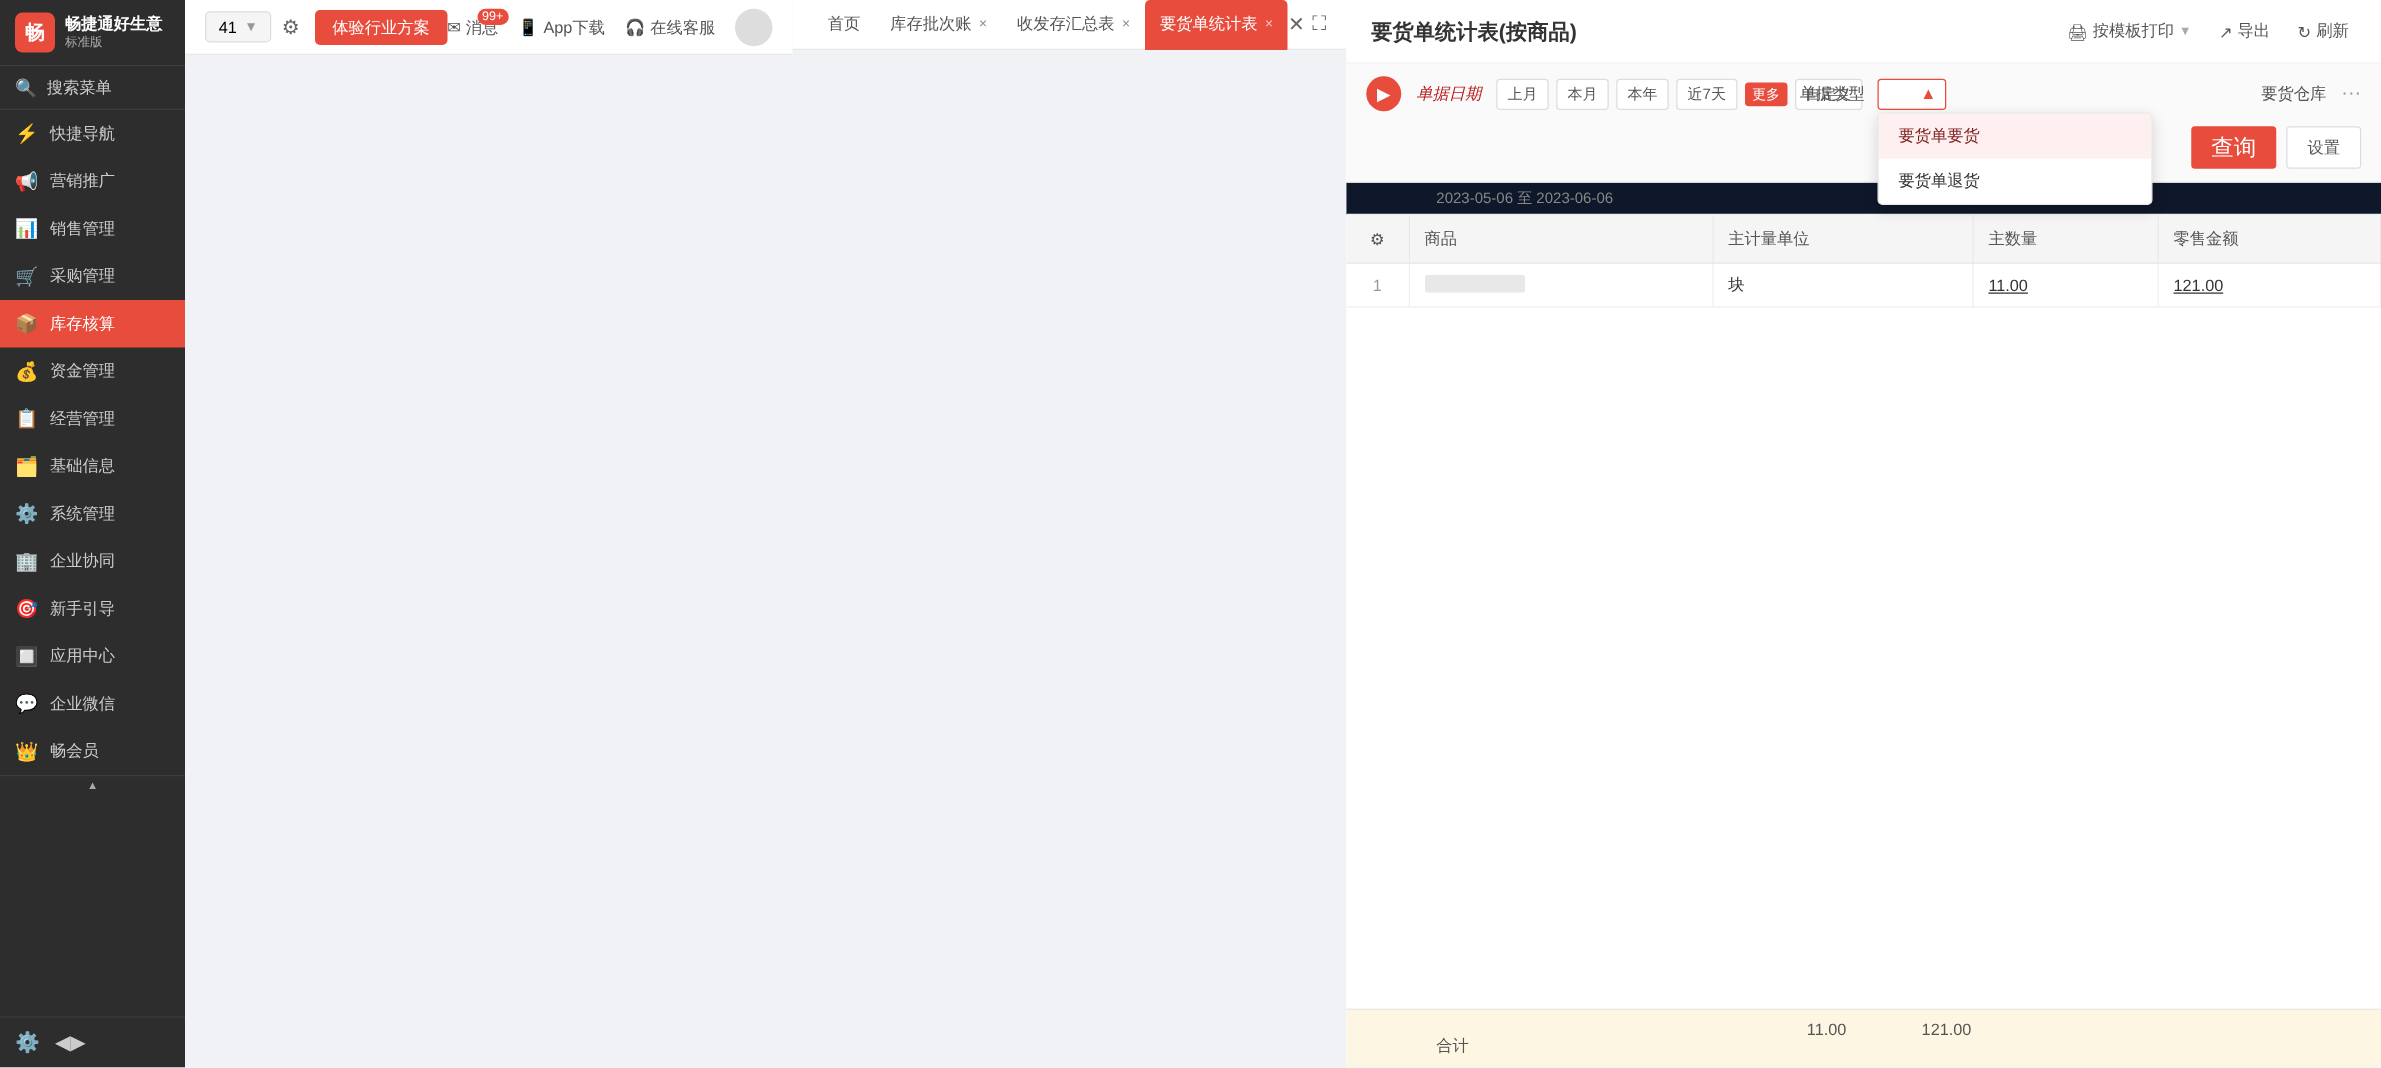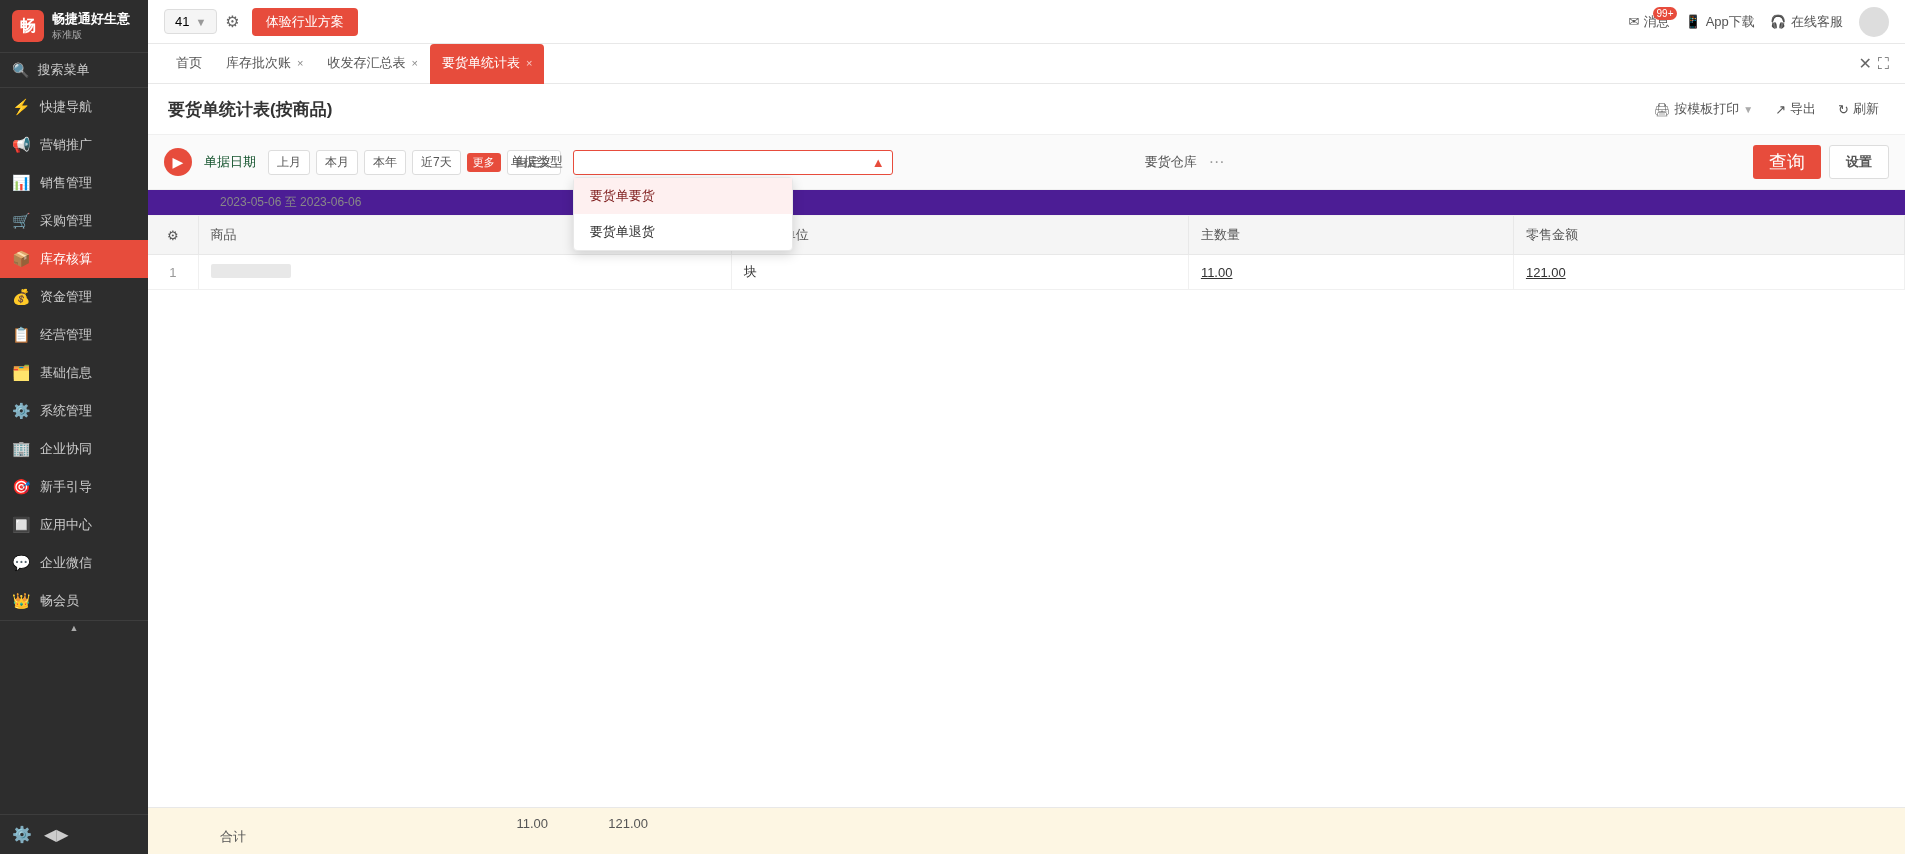--- a/index.html
+++ b/index.html
@@ -72,21 +72,21 @@
       color: #ccc;
       margin-right: 12px;
       cursor: pointer;
       font-size: 16px;
     }
 
     
     .main {
       flex: 1;
       display: flex;
-      flex-direction: column;
+      flex-direction: row;
       height: 854px;
       overflow: hidden;
     }
 
     
     .topbar {
       background: white;
       display: flex;
       align-items: center;
       padding: 0 16px;
@@ -253,23 +253,24 @@
       border-radius: 50%;
       display: flex;
       align-items: center;
       justify-content: center;
       cursor: pointer;
       color: white;
       font-size: 14px;
       flex-shrink: 0;
     }
     .filter-label {
-      color: #14532d;
-      font-size: 13px;
-      flex-shrink: 0;
+      color: #b91c1c;
+      font-size: 13px;
+      flex-shrink: 0;
+      font-style: italic;
     }
     .filter-date-btns {
       display: flex;
       align-items: center;
       gap: 6px;
       flex-shrink: 0;
     }
     .date-btn {
       padding: 3px 8px;
       border: 1px solid #ddd;
@@ -340,21 +341,20 @@
       font-size: 18px;
     }
     .btn-settings-outline {
       background: white;
       color: #555;
       border: 1px solid #ddd;
       border-radius: 3px;
       padding: 5px 16px;
       cursor: pointer;
       font-size: 13px;
-      font-weight: bold;
     }
 
     
     .dropdown-menu {
       position: absolute;
       top: 100%;
       left: 0;
       background: white;
       border: 1px solid #e8e8e8;
       border-radius: 4px;
@@ -619,21 +619,21 @@
 
       <span class="filter-warehouse-label" style="margin-left: 240px;">要货仓库</span>
       <span class="filter-warehouse-dots">···</span>
 
       <div class="filter-actions">
         <button class="btn-query">查询</button>
         <button class="btn-settings-outline">设置</button>
       </div>
     </div>
 
-    <div style="padding: 4px 72px; background:#4c1d95; border-bottom:1px solid #f0f0f0; flex-shrink:0;">
+    <div style="padding: 4px 72px; background:#0f172a; border-bottom:1px solid #f0f0f0; flex-shrink:0;">
       <span class="date-range">2023-05-06 至 2023-06-06</span>
     </div>
 
     <div class="table-area">
       <table>
         <thead>
           <tr>
             <th>⚙</th>
             <th>商品</th>
             <th>主计量单位</th>

